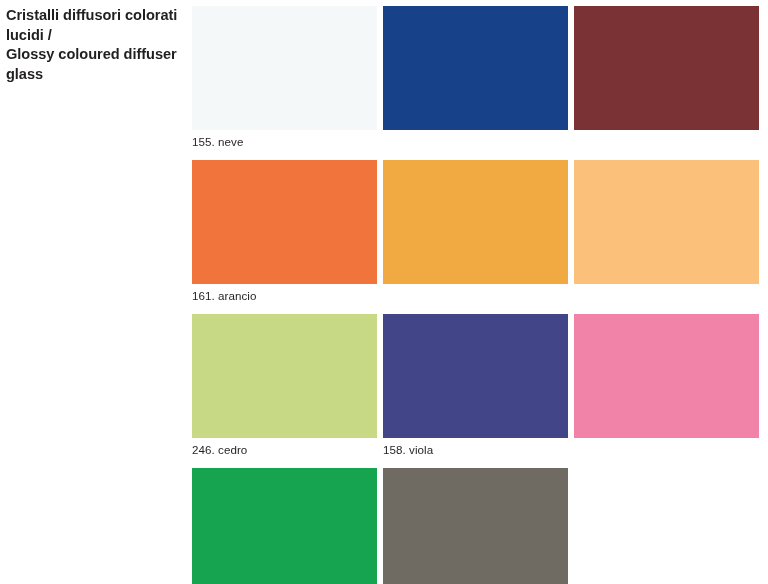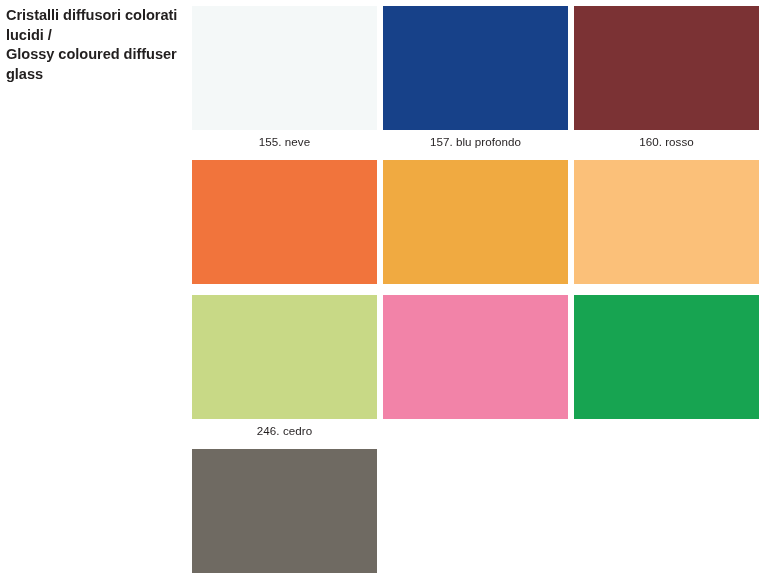--- a/index.html
+++ b/index.html
@@ -35,21 +35,20 @@
     color: #221f1f;
     letter-spacing: -0.05px;
     white-space: pre-line;
   }
   
   .grid-col {
     flex: 1 1 auto;
     box-sizing: border-box;
     padding-top: 6px;
     padding-right: 0px;
-    text-align: center;
   }
   .grid {
     display: grid;
     grid-template-columns: repeat(3, 185px);
     column-gap: 6px;
     row-gap: 11px;
   }
   .cell {
     width: 185px;
   }
@@ -78,38 +77,41 @@
   </div>
 
   <div class="grid-col">
     <div class="grid">
         <div class="cell">
           <div class="swatch" style="background: rgb(244, 248, 248);"></div>
           <div class="swatch-label">155. neve</div>
         </div>
         <div class="cell">
           <div class="swatch" style="background: rgb(23, 65, 137);"></div>
-          <div class="swatch-label">157. blu profondo</div>
         </div>
         <div class="cell">
           <div class="swatch" style="background: rgb(123, 50, 52);"></div>
-          <div class="swatch-label">160. rosso</div>
         </div>
         <div class="cell">
           <div class="swatch" style="background: rgb(241, 116, 60);"></div>
+          <div class="swatch-label">161. arancio</div>
         </div>
         <div class="cell">
           <div class="swatch" style="background: rgb(240, 170, 65);"></div>
         </div>
         <div class="cell">
           <div class="swatch" style="background: rgb(251, 192, 121);"></div>
         </div>
         <div class="cell">
           <div class="swatch" style="background: rgb(200, 217, 134);"></div>
           <div class="swatch-label">246. cedro</div>
+        </div>
+        <div class="cell">
+          <div class="swatch" style="background: rgb(67, 69, 137);"></div>
+          <div class="swatch-label">158. viola</div>
         </div>
         <div class="cell">
           <div class="swatch" style="background: rgb(242, 131, 168);"></div>
         </div>
         <div class="cell">
           <div class="swatch" style="background: rgb(23, 164, 81);"></div>
         </div>
         <div class="cell">
           <div class="swatch" style="background: rgb(111, 106, 98);"></div>
         </div>

